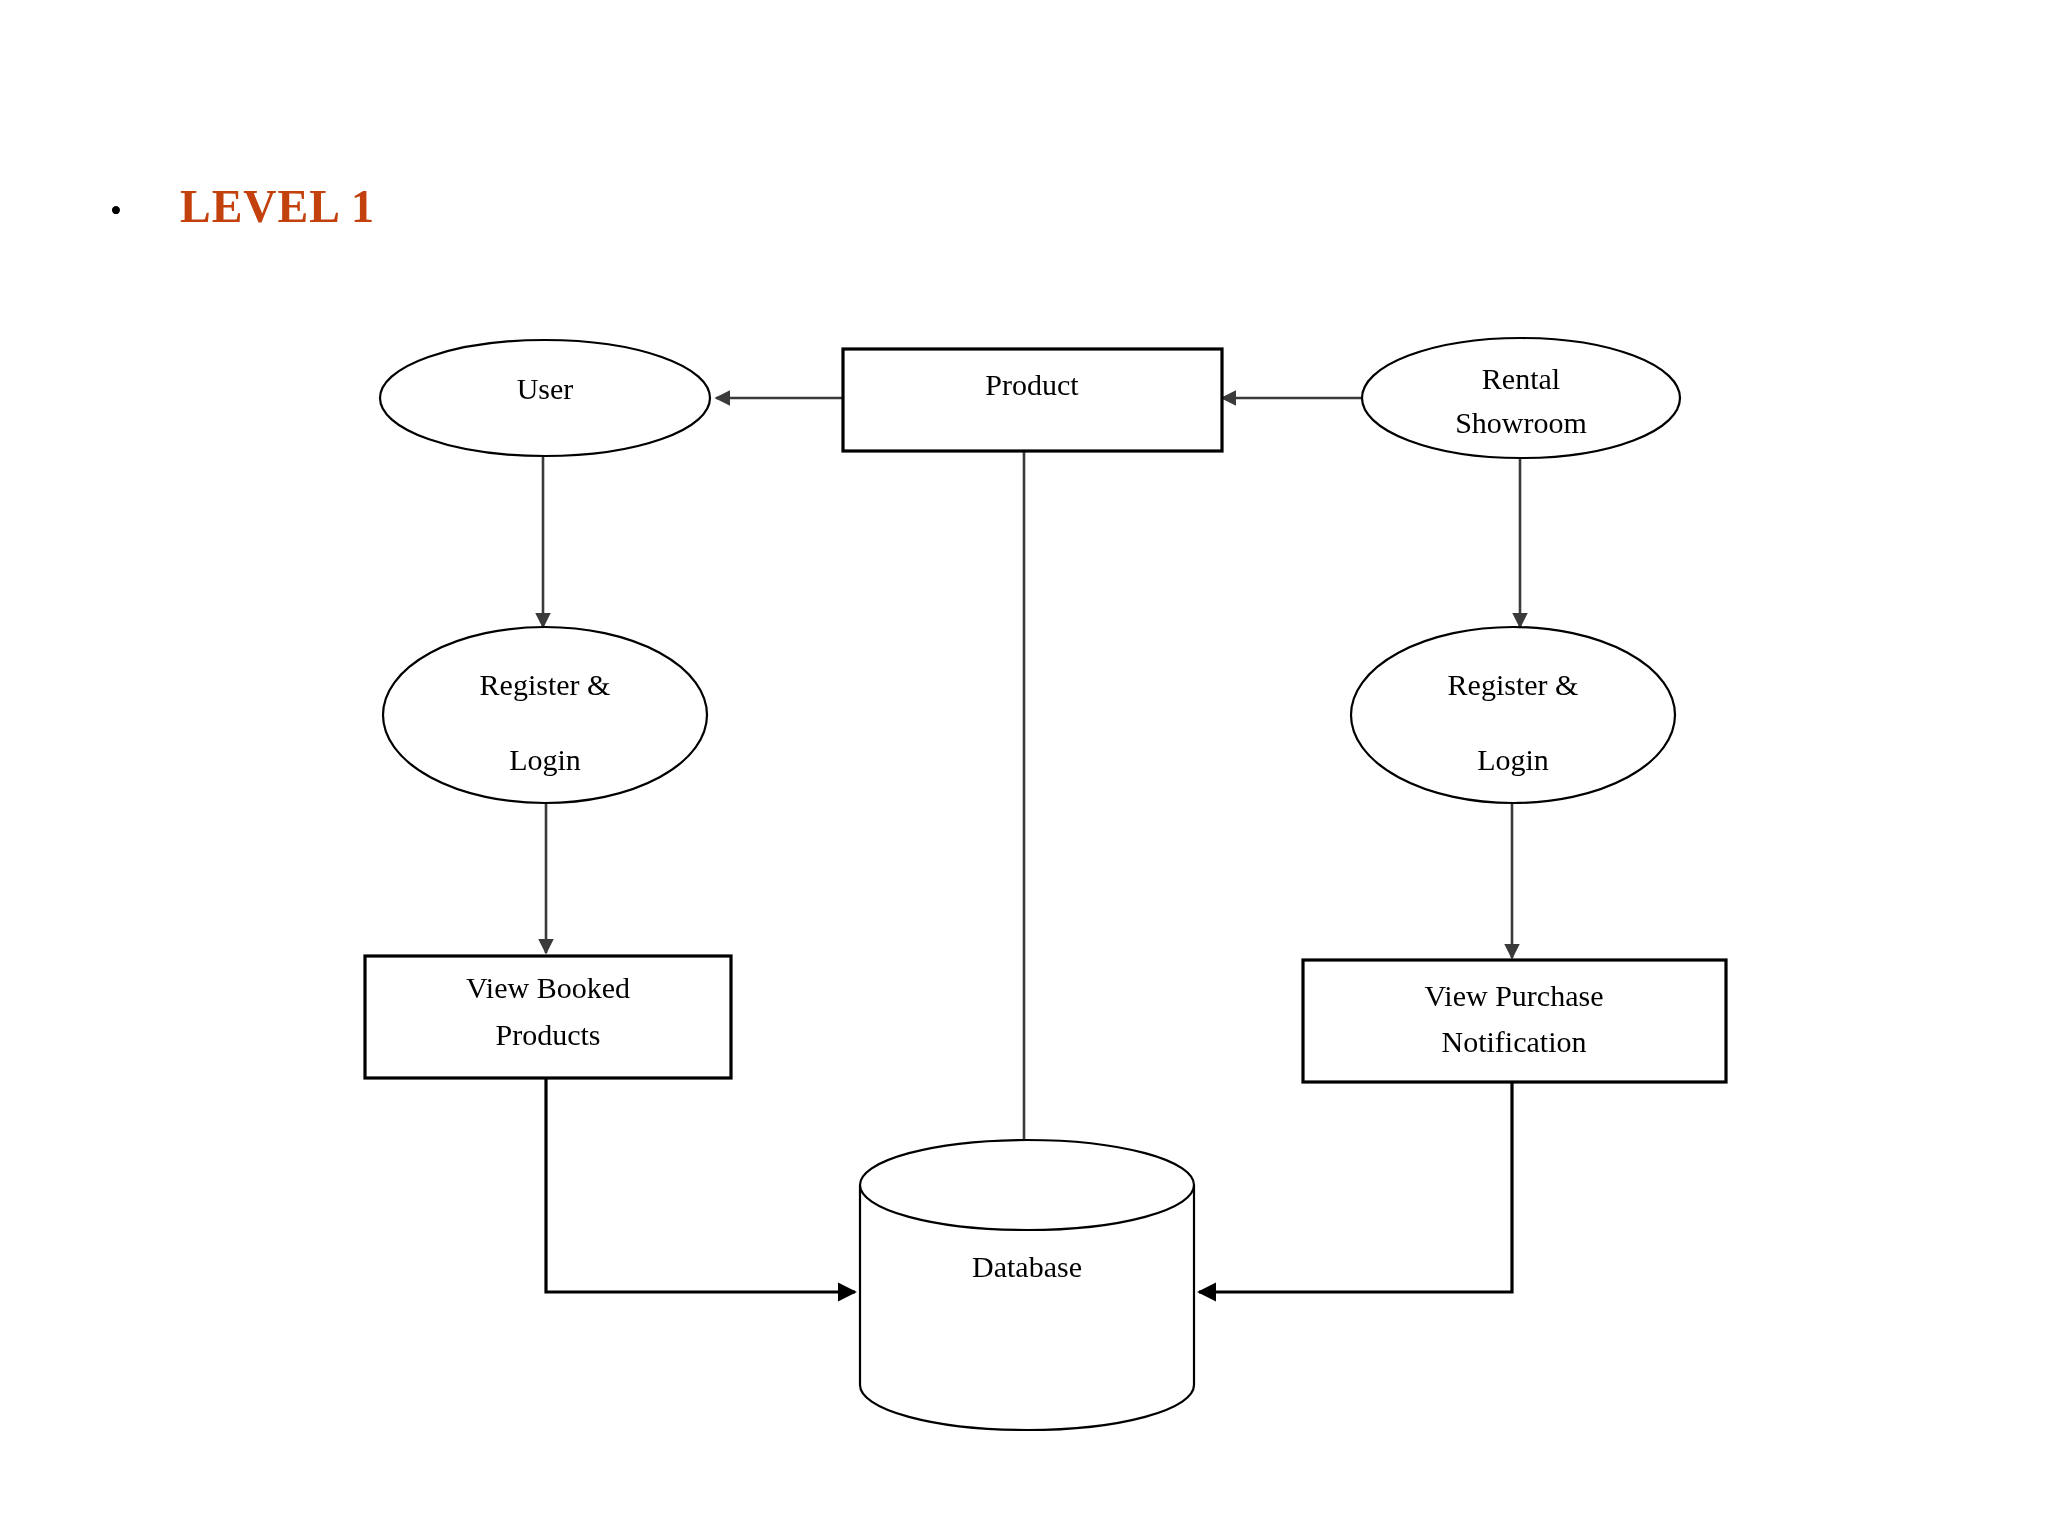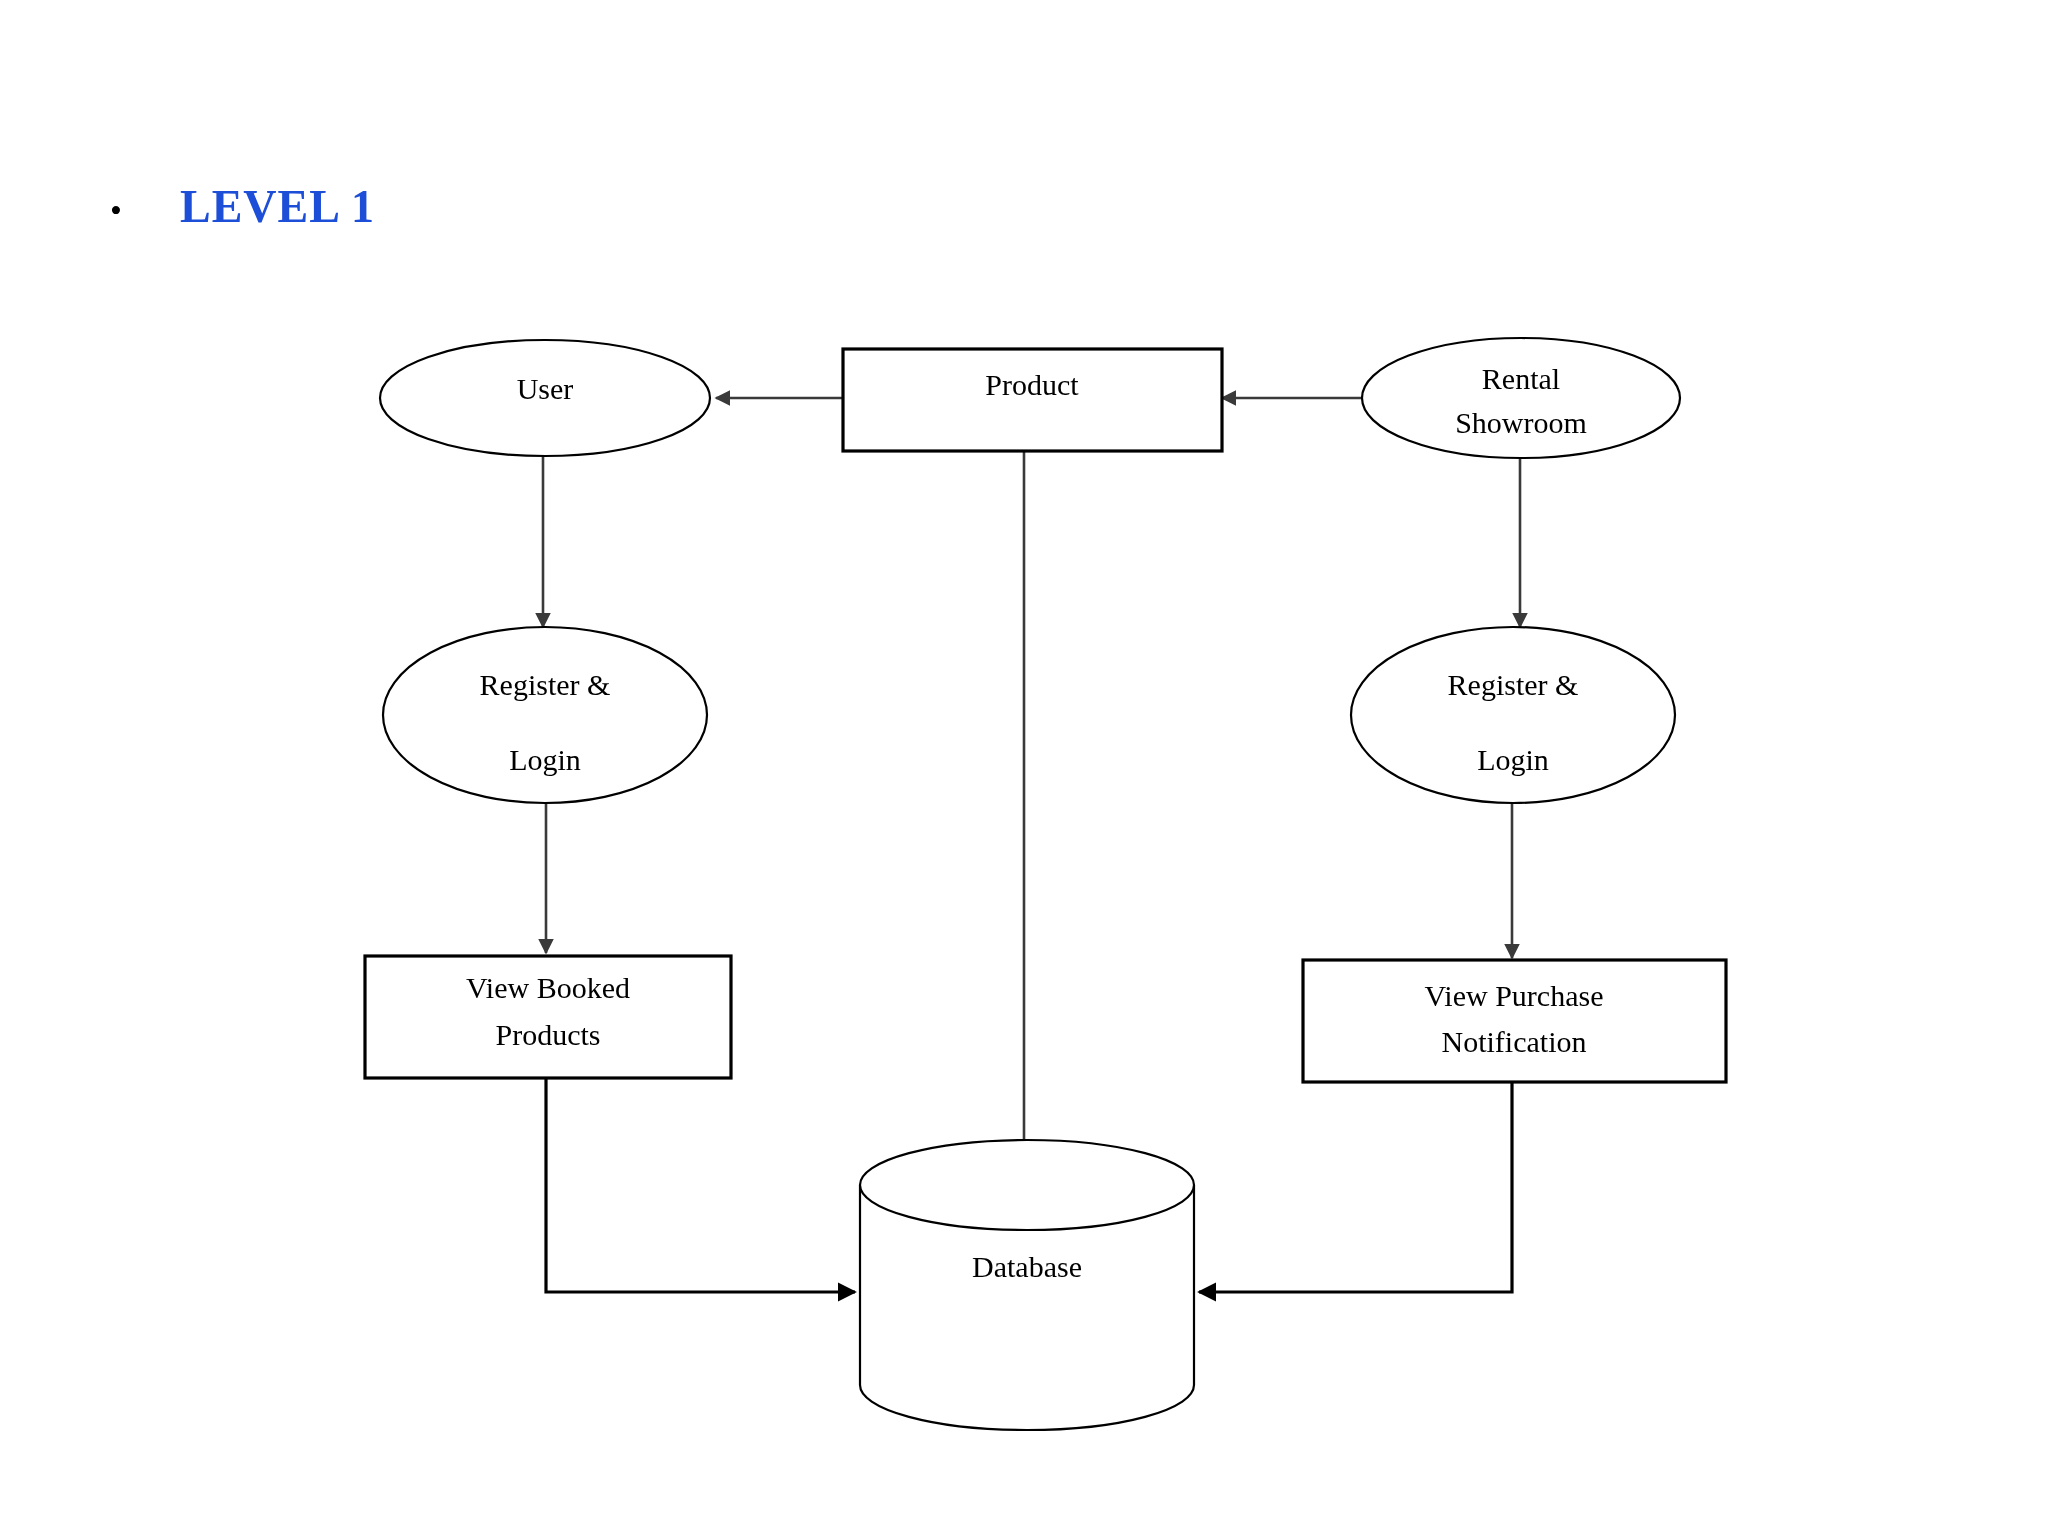--- a/index.html
+++ b/index.html
@@ -25,21 +25,21 @@
   .heading-bullet {
     font-size: 34px;
     line-height: 1;
     color: #000000;
     width: 70px;
   }
   .heading-text {
     font-size: 46px;
     font-weight: bold;
     letter-spacing: 1px;
-    color: #1d4ed8;
+    color: #c2410c;
     white-space: nowrap;
   }
   svg.diagram {
     position: absolute;
     left: 0;
     top: 0;
     width: 2048px;
     height: 1536px;
   }
   .node-shape {

